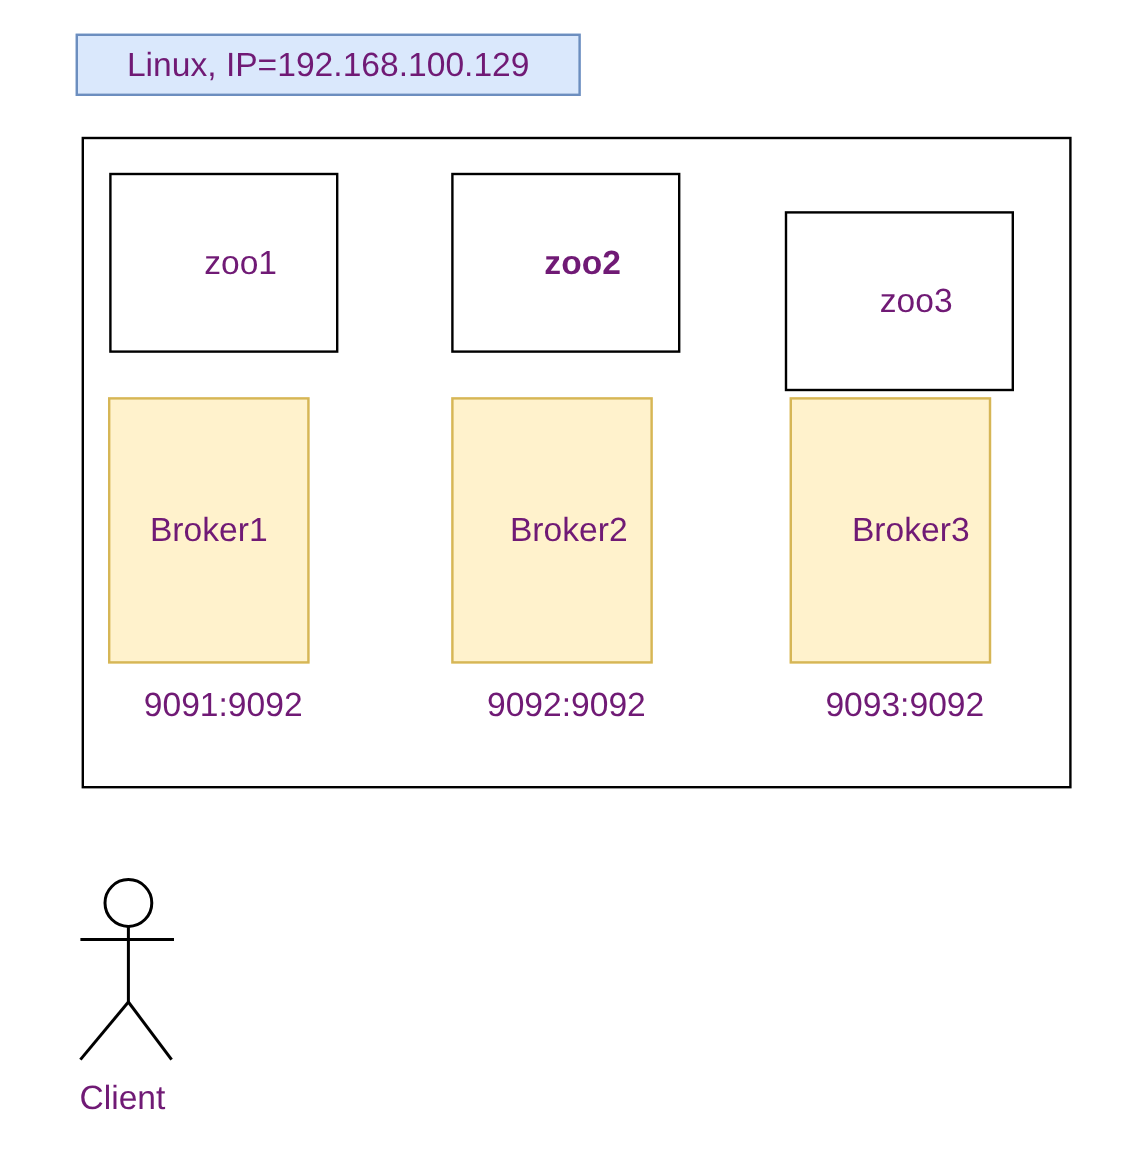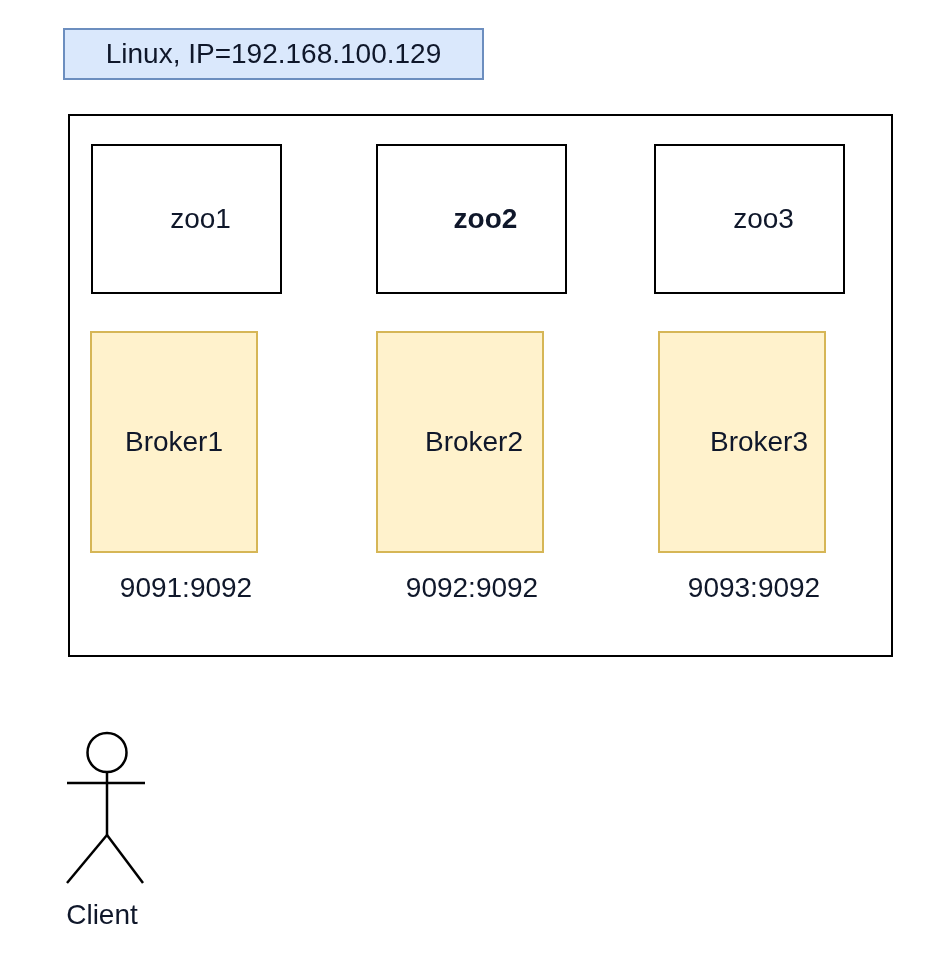--- a/index.html
+++ b/index.html
@@ -6,21 +6,21 @@
     margin: 0;
     padding: 0;
     background: #ffffff;
   }
   #canvas {
     position: relative;
     width: 946px;
     height: 973px;
     background: #ffffff;
     font-family: "Liberation Sans", sans-serif;
-    color: #0f172a;
+    color: #701a75;
     overflow: hidden;
   }
   .node {
     position: absolute;
     box-sizing: border-box;
     display: flex;
     align-items: center;
     justify-content: center;
     font-size: 28px;
     line-height: 1.2;
@@ -41,21 +41,21 @@
   }
   .zoo-box {
     top: 144px;
     width: 191px; height: 150px;
     background: #ffffff;
     border: 2.5px solid #000000;
     padding-left: 28px;
   }
   .zoo-1 { left: 91px; }
   .zoo-2 { left: 376px; font-weight: bold; }
-  .zoo-3 { left: 654px; }
+  .zoo-3 { left: 654px; margin-top: 32px; }
   .broker-box {
     top: 331px;
     width: 168px; height: 222px;
     background: var(--yellow-fill, #fff2cc);
     border: 2px solid var(--yellow-stroke, #d6b656);
   }
   .broker-1 { left: 90px; }
   .broker-2 { left: 376px; padding-left: 28px; }
   .broker-3 { left: 658px; padding-left: 34px; }
   .port-label {

